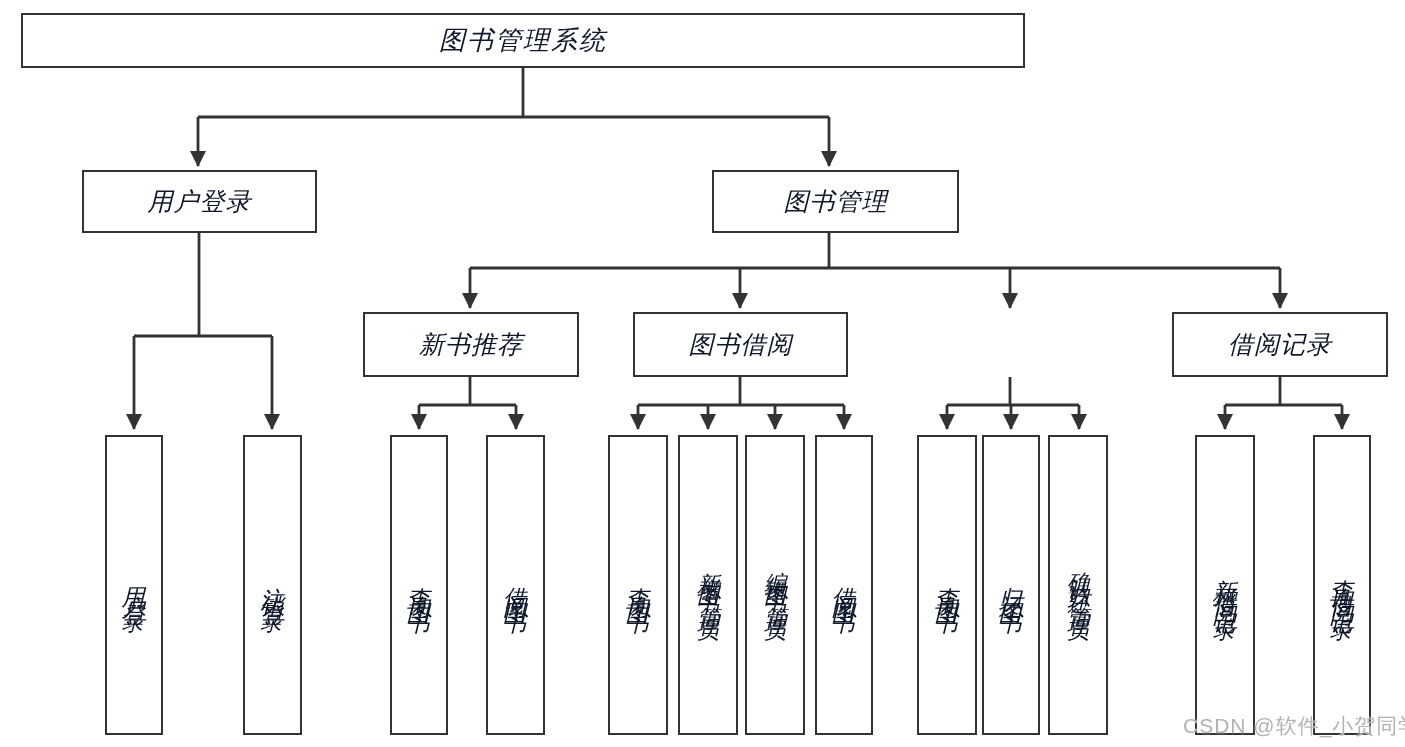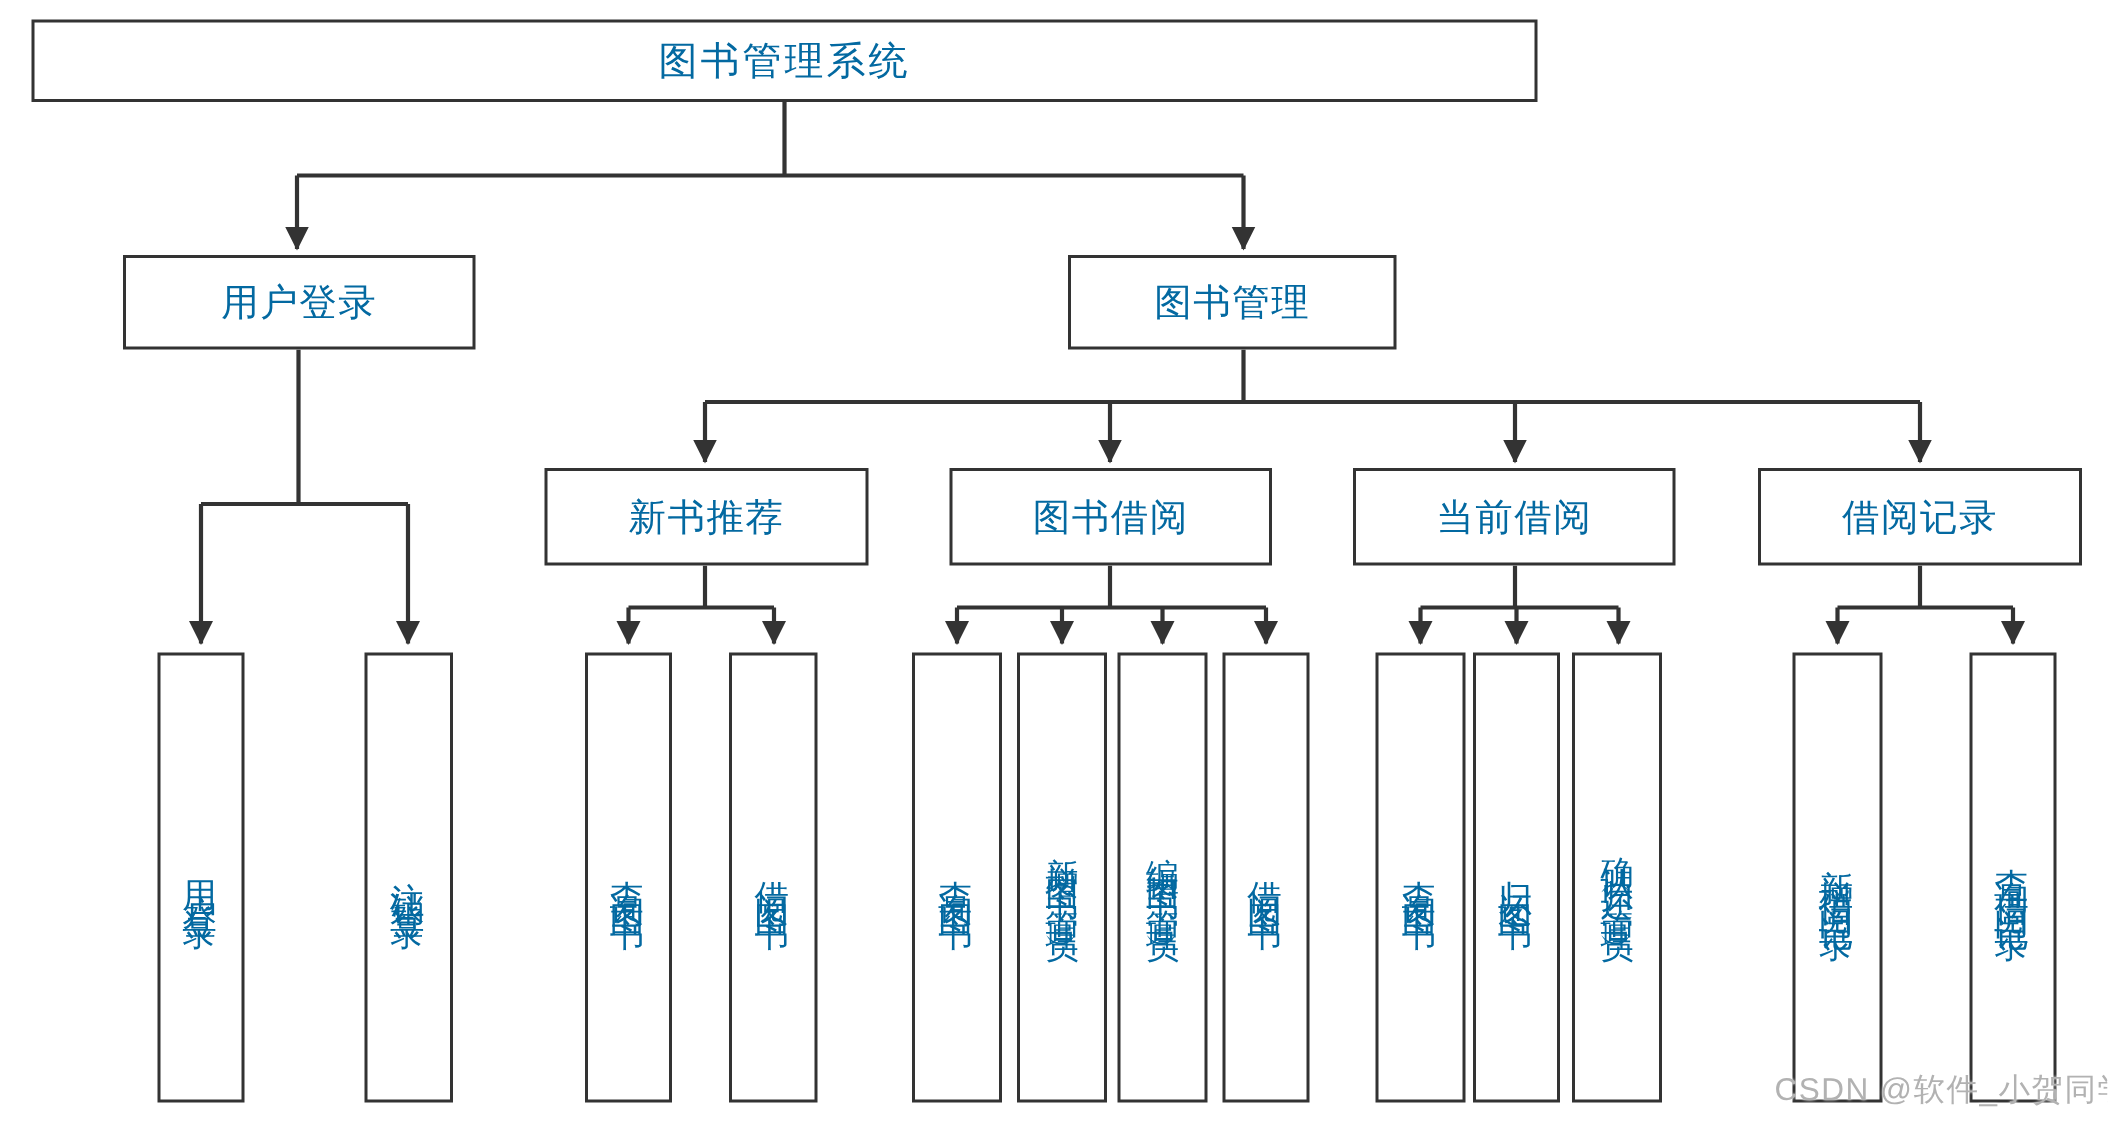--- a/index.html
+++ b/index.html
@@ -4,21 +4,21 @@
 <style>
   html,body{margin:0;padding:0;background:#ffffff;}
   .canvas{
     position:relative;width:1405px;height:747px;background:#ffffff;
     font-family:"Liberation Sans","DejaVu Sans",sans-serif;overflow:hidden;
   }
   svg.wires{position:absolute;left:0;top:0;width:1405px;height:747px;}
   .box{
     position:absolute;box-sizing:border-box;background:#ffffff;
     border:2px solid #333333;display:flex;align-items:center;justify-content:center;
-    color:#0369a1;text-align:center;white-space:nowrap;
+    color:#0f172a;text-align:center;white-space:nowrap;font-style:italic;
   }
   .title{font-size:26px;letter-spacing:2px;}
   .lvl{font-size:25px;letter-spacing:1px;}
   .leaf{
     writing-mode:vertical-rl;text-orientation:mixed;
     font-size:23px;letter-spacing:8px;white-space:normal;
   }
   .leaf.tight{font-size:22px;letter-spacing:7px;}
   .watermark{
     position:absolute;left:1183px;top:712px;font-size:21px;
@@ -74,25 +74,24 @@
       <path d="M1011,405 V429"></path>
       <path d="M1079,405 V429"></path>
       <path d="M1225,405 V429"></path>
       <path d="M1342,405 V429"></path>
     </g>
   </svg>
 
   <div class="box title" style="left:21px;top:13px;width:1004px;height:55px">图书管理系统</div>
 
   <div class="box lvl" style="left:82px;top:170px;width:235px;height:63px">用户登录</div>
-  <div class="box lvl" style="left:712px;top:170px;width:219px;height:63px">图书管理</div>
+  <div class="box lvl" style="left:712px;top:170px;width:247px;height:63px">图书管理</div>
 
   <div class="box lvl" style="left:633px;top:312px;width:215px;height:65px">图书借阅</div>
   <div class="box lvl" style="left:363px;top:312px;width:216px;height:65px">新书推荐</div>
-  <div class="box lvl" style="left:902px;top:312px;width:215px;height:65px">当前借阅</div>
   <div class="box lvl" style="left:1172px;top:312px;width:216px;height:65px">借阅记录</div>
 
   <div class="box leaf" style="left:105px;top:435px;width:58px;height:300px">用户登录</div>
   <div class="box leaf" style="left:243px;top:435px;width:59px;height:300px">注销登录</div>
 
   <div class="box leaf" style="left:390px;top:435px;width:58px;height:300px">查询图书</div>
   <div class="box leaf" style="left:486px;top:435px;width:59px;height:300px">借阅图书</div>
 
   <div class="box leaf" style="left:608px;top:435px;width:60px;height:300px">查询图书</div>
   <div class="box leaf tight" style="left:678px;top:435px;width:60px;height:300px">新增图书（管理员）</div>

